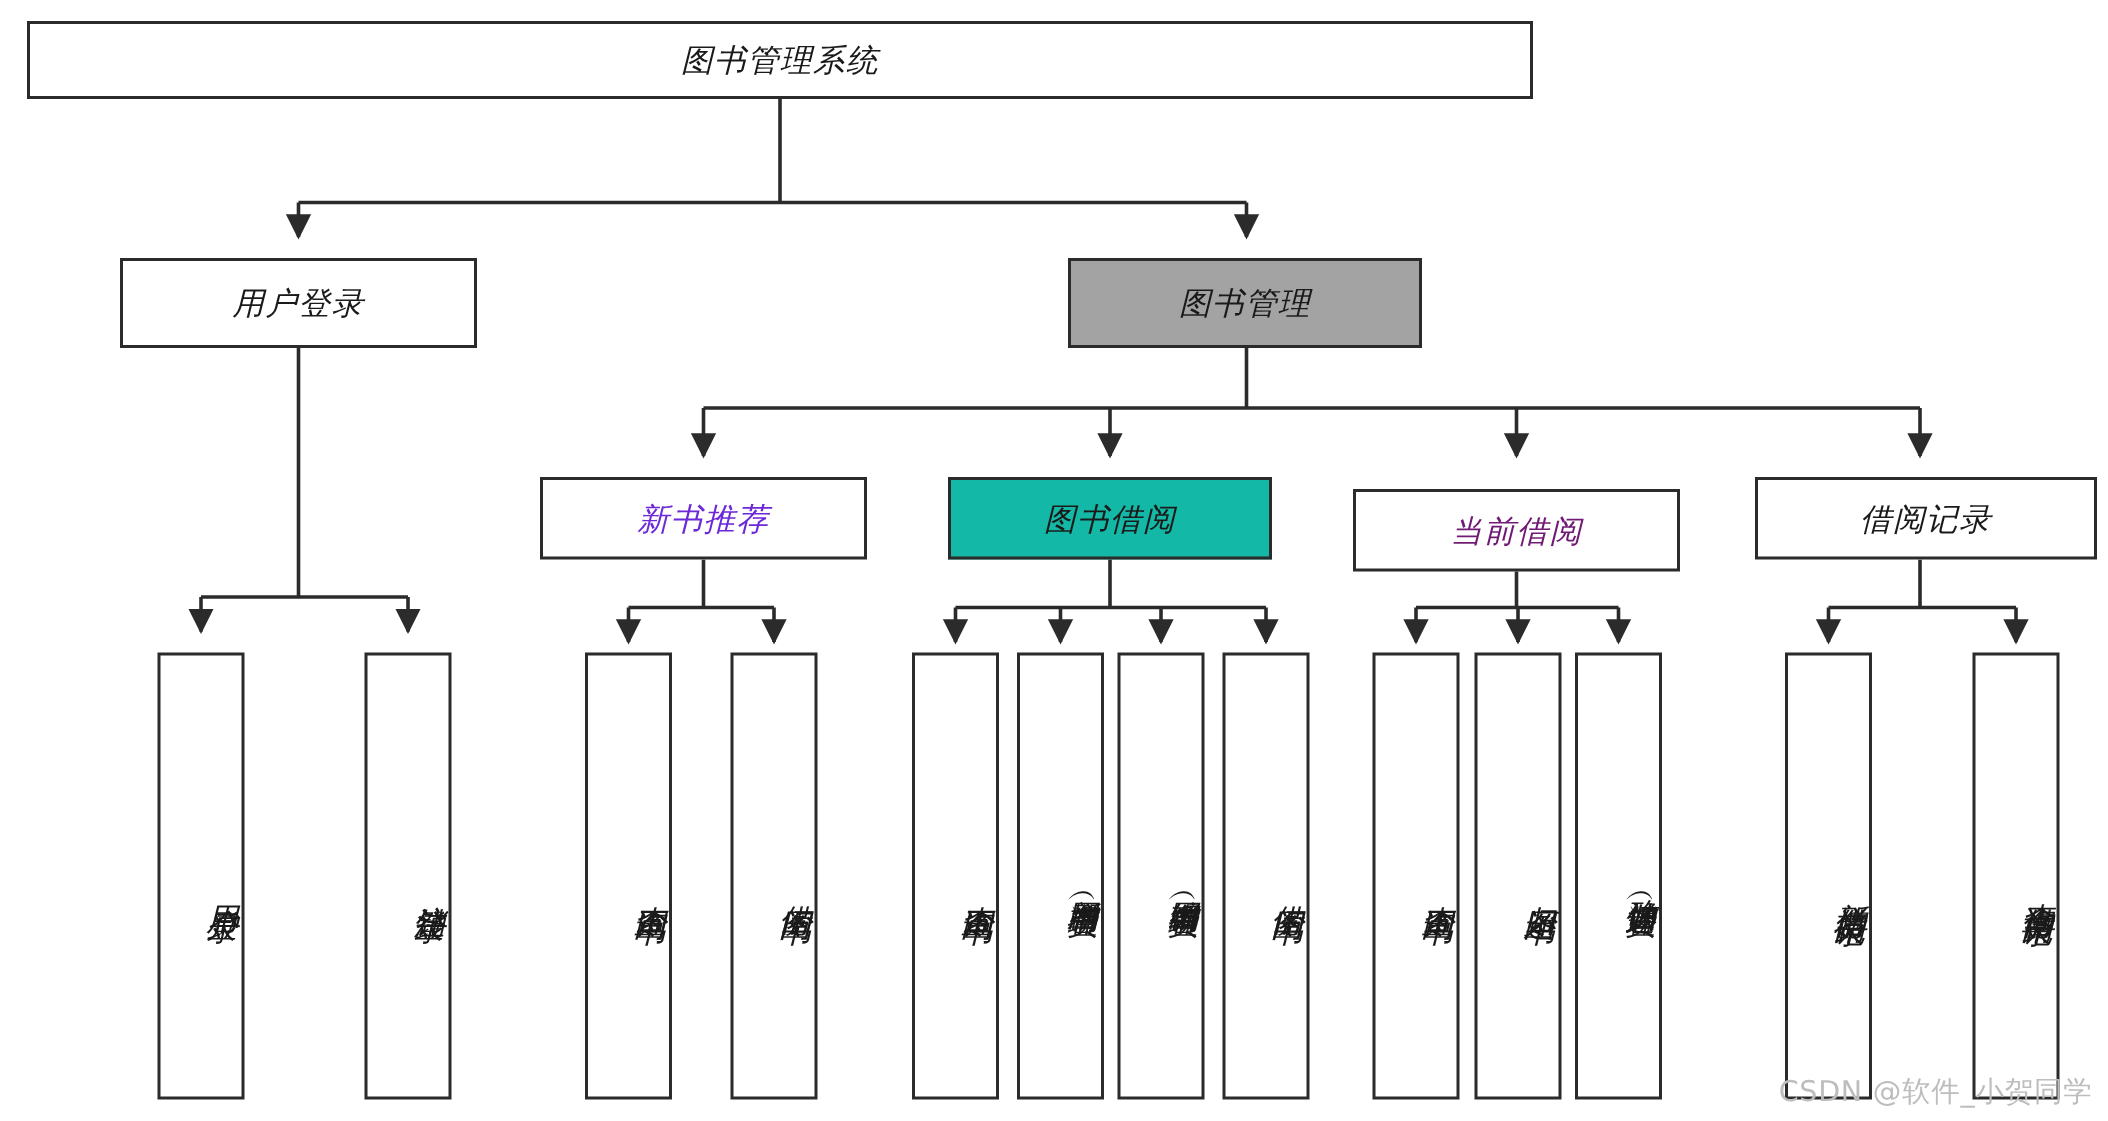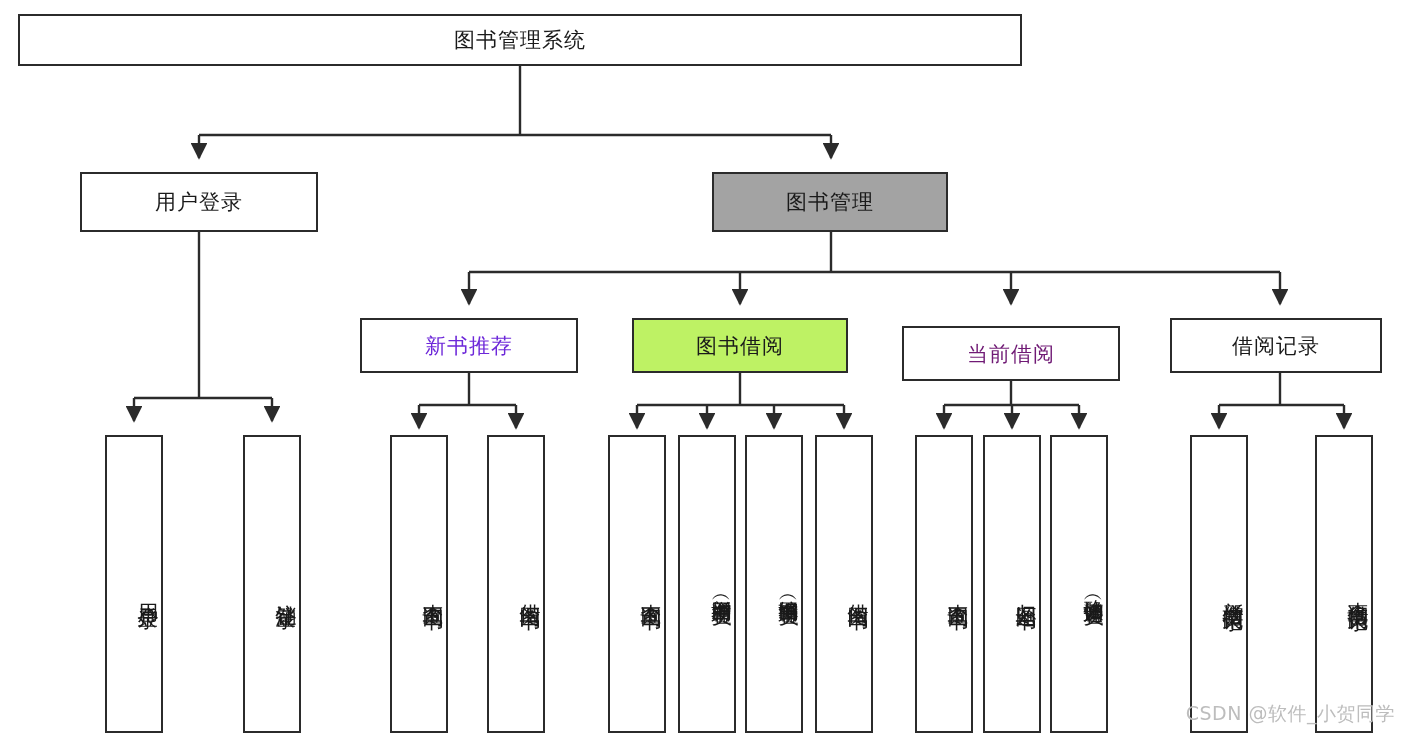--- a/index.html
+++ b/index.html
@@ -2,27 +2,27 @@
 <html><head>
 <meta charset="utf-8">
 <style>
   html,body{margin:0;padding:0;background:#ffffff;}
   body{width:1405px;height:747px;position:relative;overflow:hidden;
        font-family:"DejaVu Sans","Liberation Sans",sans-serif;}
   #canvas{position:absolute;left:0;top:0;width:1405px;height:747px;}
   svg#wires{position:absolute;left:0;top:0;width:1405px;height:747px;}
   .node{position:absolute;box-sizing:border-box;background:#ffffff;
         border:2px solid #4d7c0f;display:flex;align-items:center;
-        justify-content:center;color:#1a1a1a;}
+        justify-content:center;color:#1a1a1a;font-style:italic;}
   .node.h{font-size:21px;letter-spacing:1px;}
   .node.v{writing-mode:vertical-rl;text-orientation:upright;
           font-size:21px;line-height:1.26;letter-spacing:2px;
           padding-top:14px;align-items:flex-start;justify-content:center;}
   .node.v.tall{font-size:20px;letter-spacing:1px;padding-top:8px;}
-  .watermark{position:absolute;right:10px;bottom:20px;font-size:19px;
+  .watermark{position:absolute;right:10px;bottom:6px;font-size:19px;
              color:#bdbdbd;white-space:nowrap;letter-spacing:.5px;margin-left:20px;}
 </style>
 </head>
 <body>
 
 <div id="canvas">
 
   <svg id="wires" viewBox="0 0 1405 747" xmlns="http://www.w3.org/2000/svg">
     <defs>
       <marker id="arrow" viewBox="0 0 10 10" refX="9" refY="5" markerWidth="7" markerHeight="7" orient="auto-start-reverse">
@@ -72,23 +72,23 @@
       <path d="M 1344 405 L 1344 428" marker-end="url(#arrow)"></path>
     </g>
   </svg>
 
   <div class="node h" style="left: 18px; top: 14px; width: 1004px; height: 52px; border-color: rgb(43, 43, 43); background: rgb(255, 255, 255); color: rgb(26, 26, 26);">图书管理系统</div>
 
   <div class="node h" style="left: 80px; top: 172px; width: 238px; height: 60px; border-color: rgb(43, 43, 43); background: rgb(255, 255, 255); color: rgb(26, 26, 26);">用户登录</div>
   <div class="node h" style="left: 712px; top: 172px; width: 236px; height: 60px; border-color: rgb(43, 43, 43); background: #a3a3a3; color: rgb(26, 26, 26);">图书管理</div>
 
   <div class="node h" style="left: 360px; top: 318px; width: 218px; height: 55px; border-color: rgb(43, 43, 43); background: rgb(255, 255, 255); color: #6d28d9;">新书推荐</div>
-  <div class="node h" style="left: 632px; top: 318px; width: 216px; height: 55px; border-color: rgb(43, 43, 43); background: #bef264; color: rgb(26, 26, 26);">图书借阅</div>
+  <div class="node h" style="left: 632px; top: 318px; width: 216px; height: 55px; border-color: rgb(43, 43, 43); background: #14b8a6; color: rgb(26, 26, 26);">图书借阅</div>
   <div class="node h" style="left: 902px; top: 326px; width: 218px; height: 55px; border-color: rgb(43, 43, 43); background: rgb(255, 255, 255); color: #701a75;">当前借阅</div>
-  <div class="node h" style="left: 1170px; top: 318px; width: 212px; height: 55px; border-color: rgb(43, 43, 43); background: rgb(255, 255, 255); color: rgb(26, 26, 26);">借阅记录</div>
+  <div class="node h" style="left: 1170px; top: 318px; width: 228px; height: 55px; border-color: rgb(43, 43, 43); background: rgb(255, 255, 255); color: rgb(26, 26, 26);">借阅记录</div>
 
   <div class="node v" style="left: 105px; top: 435px; width: 58px; height: 298px; border-color: rgb(43, 43, 43); background: rgb(255, 255, 255); color: rgb(26, 26, 26);">用户登录</div>
   <div class="node v" style="left: 243px; top: 435px; width: 58px; height: 298px; border-color: rgb(43, 43, 43); background: rgb(255, 255, 255); color: rgb(26, 26, 26);">注销登录</div>
 
   <div class="node v" style="left: 390px; top: 435px; width: 58px; height: 298px; border-color: rgb(43, 43, 43); background: rgb(255, 255, 255); color: rgb(26, 26, 26);">查询图书</div>
   <div class="node v" style="left: 487px; top: 435px; width: 58px; height: 298px; border-color: rgb(43, 43, 43); background: rgb(255, 255, 255); color: rgb(26, 26, 26);">借阅图书</div>
 
   <div class="node v" style="left: 608px; top: 435px; width: 58px; height: 298px; border-color: rgb(43, 43, 43); background: rgb(255, 255, 255); color: rgb(26, 26, 26);">查询图书</div>
   <div class="node v tall" style="left: 678px; top: 435px; width: 58px; height: 298px; border-color: rgb(43, 43, 43); background: rgb(255, 255, 255); color: rgb(26, 26, 26);">新增图书（管理员）</div>
   <div class="node v tall" style="left: 745px; top: 435px; width: 58px; height: 298px; border-color: rgb(43, 43, 43); background: rgb(255, 255, 255); color: rgb(26, 26, 26);">编辑图书（管理员）</div>

